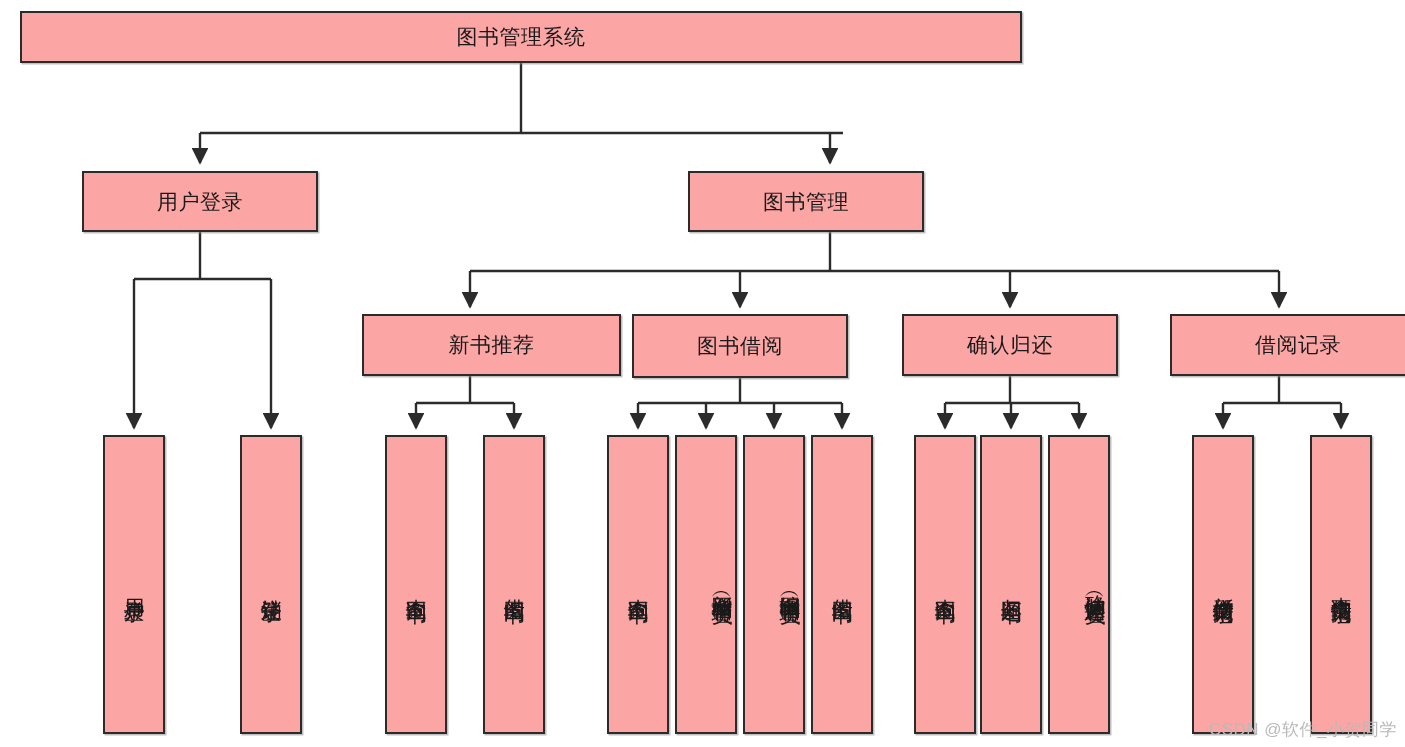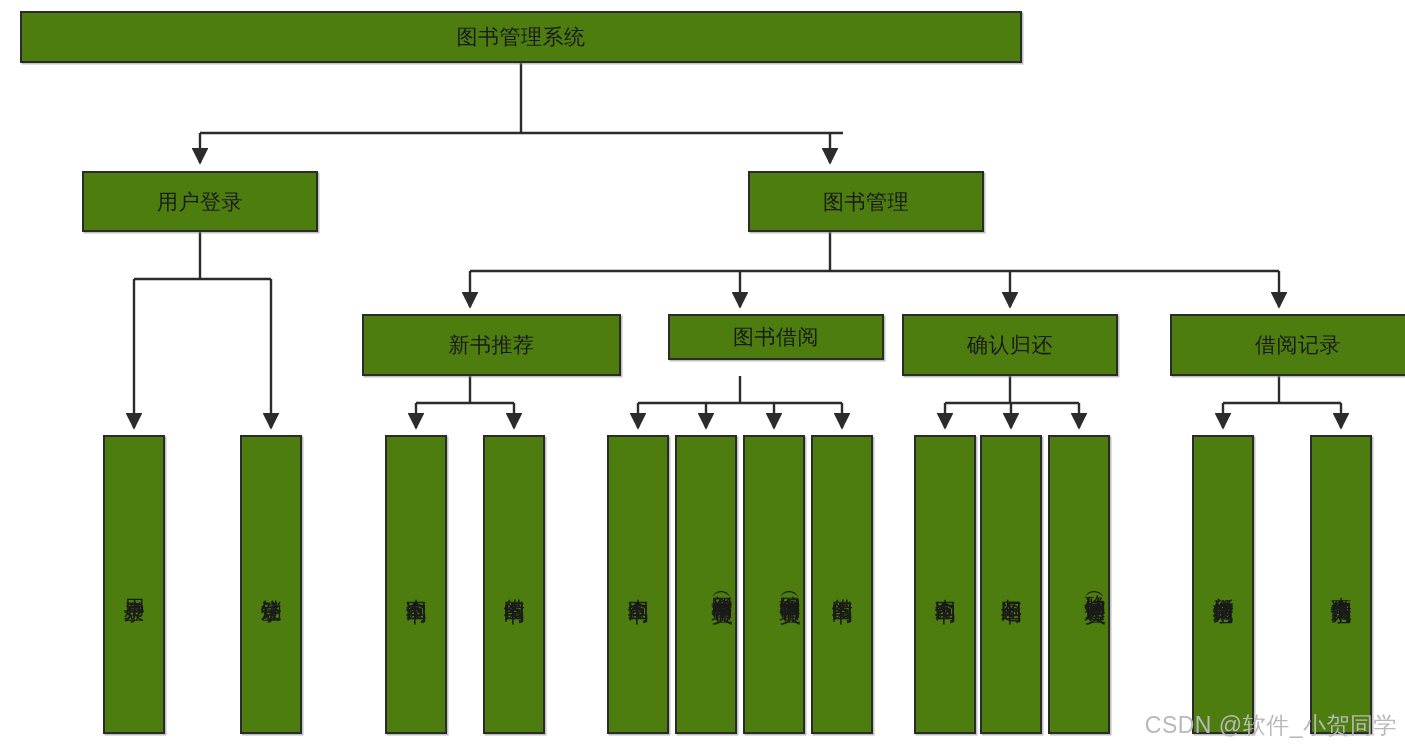--- a/index.html
+++ b/index.html
@@ -17,21 +17,21 @@
   #diagram-root {
     position: absolute;
     left: 0;
     top: 0;
     width: 1405px;
     height: 747px;
   }
   .node-box {
     position: absolute;
     box-sizing: border-box;
-    background: #4d7c0f;
+    background: #fca5a5;
     border: 2px solid #2b2b2b;
     box-shadow: 1.5px 1.5px 0 0 rgba(140,140,140,0.55);
   }
   .node-label-h {
     position: absolute;
     left: 0; top: 0; right: 0; bottom: 0;
     display: flex;
     align-items: center;
     justify-content: center;
     font-size: 21px;
@@ -61,21 +61,21 @@
     position: absolute;
     left: 0; top: 0;
     width: 1405px;
     height: 747px;
     pointer-events: none;
   }
   #watermark {
     position: absolute;
     right: 8px;
     bottom: 6px;
-    font-size: 23px;
+    font-size: 17px;
     color: #b9b9b9;
     letter-spacing: 0.5px;
     white-space: nowrap;
   }
 </style>
 </head>
 <body>
 
 <div id="diagram-root">
 
@@ -130,29 +130,29 @@
   </svg>
 
   <div class="node-box" style="left:20px; top:11px; width:1002px; height:52px;">
     <span class="node-label-h">图书管理系统</span>
   </div>
 
   <div class="node-box" style="left:82px; top:171px; width:236px; height:61px;">
     <span class="node-label-h">用户登录</span>
   </div>
 
-  <div class="node-box" style="left:748px; top:171px; width:236px; height:61px;text-align:right;">
+  <div class="node-box" style="left:688px; top:171px; width:236px; height:61px;text-align:right;">
     <span class="node-label-h">图书管理</span>
   </div>
 
   <div class="node-box" style="left:362px; top:314px; width:259px; height:62px;">
     <span class="node-label-h">新书推荐</span>
   </div>
 
-  <div class="node-box" style="left:632px; top:314px; width:216px; height:46px;margin-left:36px;">
+  <div class="node-box" style="left:632px; top:314px; width:216px; height:64px;">
     <span class="node-label-h">图书借阅</span>
   </div>
 
   <div class="node-box" style="left:902px; top:314px; width:216px; height:62px;">
     <span class="node-label-h">确认归还</span>
   </div>
 
   <div class="node-box" style="left:1170px; top:314px; width:256px; height:62px;">
     <span class="node-label-h">借阅记录</span>
   </div>

